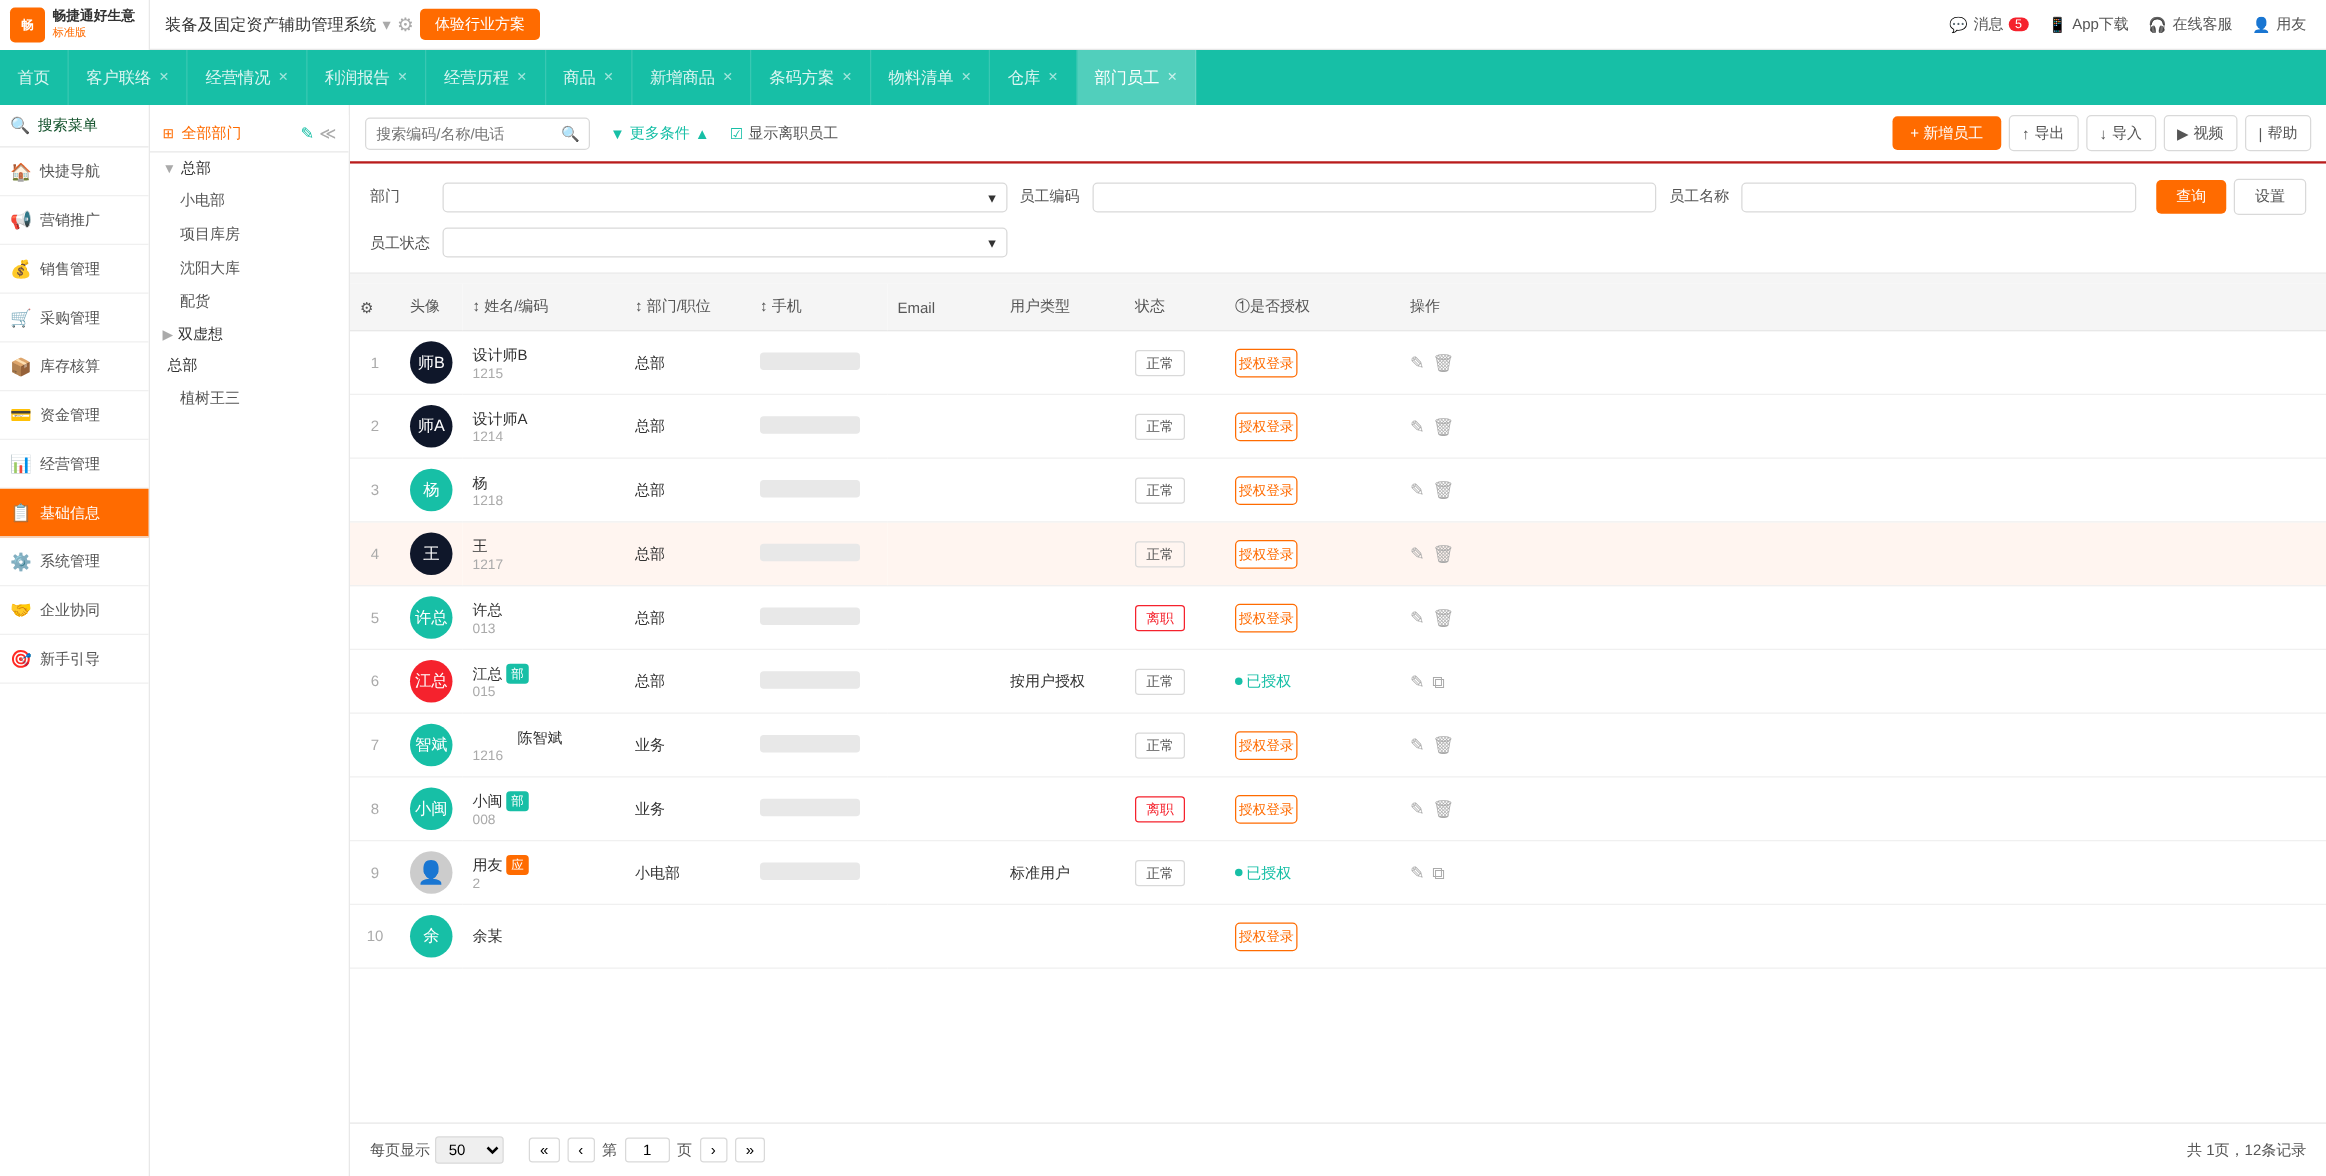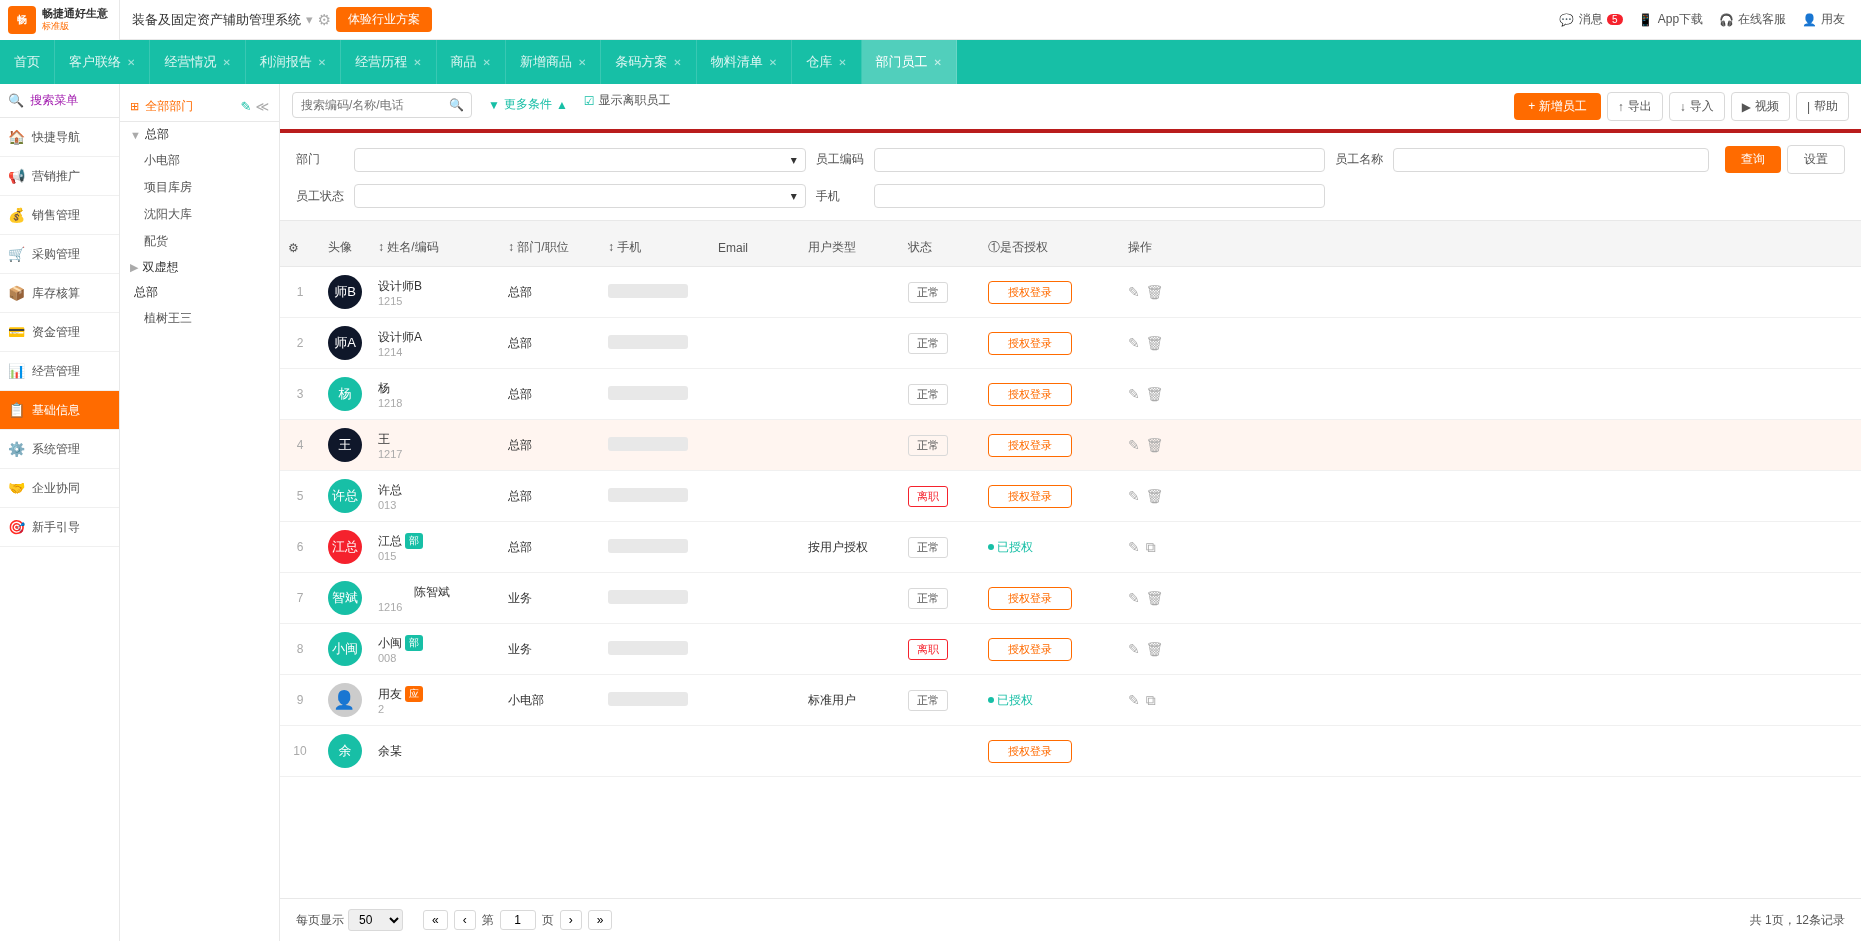--- a/index.html
+++ b/index.html
@@ -18,21 +18,21 @@
     .nav-tab.active { background: rgba(255,255,255,0.25); color: #fff; font-weight: 500; }
     .nav-tab .close { font-size: 10px; opacity: 0.7; margin-left: 2px; }
     .nav-tab.home { font-weight: 500; }
 
     
     .main { flex: 1; display: flex; overflow: hidden; }
     .dept-tree { width: 160px; background: #fff; border-right: 1px solid #e8e8e8; overflow-y: auto; padding: 8px 0; flex-shrink: 0; }
     .dept-tree-child { padding: 5px 24px; font-size: 12px; color: #555; cursor: pointer; }
 
     
-    .toolbar { background: #fff; padding: 8px 12px; display: flex; align-items: flex-start; gap: 8px; border-bottom: 4px solid #b91c1c; }
+    .toolbar { background: #fff; padding: 8px 12px; display: flex; align-items: center; gap: 8px; border-bottom: 2px solid #b91c1c; }
     .search-input { border: 1px solid #d9d9d9; border-radius: 4px; padding: 4px 8px; font-size: 12px; width: 200px; outline: none; }
     .filter-btn { display: flex; align-items: center; gap: 4px; color: #17bfa6; font-size: 12px; cursor: pointer; padding: 4px 8px; }
     .show-resigned { display: flex; align-items: center; gap: 4px; font-size: 12px; color: #555; cursor: pointer; }
     .checkbox-active { color: #17bfa6; }
     .btn-primary { background: #ff6b00; color: #fff; border: none; border-radius: 4px; padding: 5px 14px; cursor: pointer; font-size: 12px; display: flex; align-items: center; gap: 4px; }
     .btn-outline { background: #fff; color: #555; border: 1px solid #d9d9d9; border-radius: 4px; padding: 5px 10px; cursor: pointer; font-size: 12px; display: flex; align-items: center; gap: 4px; }
     .toolbar-right { margin-left: auto; display: flex; align-items: center; gap: 6px; }
 
     
     .filter-area { background: #fff; margin: 0; padding: 12px 16px; border-bottom: 1px solid #e8e8e8; display: grid; grid-template-columns: 1fr 1fr 1fr; gap: 10px; align-items: center; }
@@ -52,21 +52,21 @@
     td { padding: 8px 8px; border-bottom: 1px solid #f0f0f0; vertical-align: middle; }
     tr.highlighted td { background: #fff5f0; }
     .avatar { width: 34px; height: 34px; border-radius: 50%; display: flex; align-items: center; justify-content: center; font-size: 13px; color: #fff; font-weight: 500; }
     .avatar-orange { background: #0f172a; }
     .avatar-teal { background: #17bfa6; }
     .avatar-red { background: #f5222d; }
     .avatar-gray { background: #ccc; color: #999; }
     .status-badge { display: inline-block; padding: 2px 8px; border-radius: 3px; font-size: 11px; }
     .status-normal { color: #555; border: 1px solid #d9d9d9; }
     .status-resigned { color: #f5222d; border: 1px solid #f5222d; }
-    .auth-btn { border: 1px solid #ff6b00; color: #ff6b00; background: #fff; border-radius: 4px; padding: 3px 19px; cursor: pointer; font-size: 11px; white-space: nowrap; }
+    .auth-btn { border: 1px solid #ff6b00; color: #ff6b00; background: #fff; border-radius: 4px; padding: 3px 2px; cursor: pointer; font-size: 11px; white-space: nowrap; }
     .auth-granted { color: #17bfa6; font-size: 12px; display: flex; align-items: center; gap: 3px; }
     .dot { width: 6px; height: 6px; border-radius: 50%; background: #17bfa6; display: inline-block; }
     .action-icons { display: flex; gap: 6px; color: #aaa; }
     .action-icon { cursor: pointer; font-size: 14px; }
     .phone-mask { background: #e8e8e8; border-radius: 3px; height: 14px; width: 80px; display: inline-block; }
     .dept-badge { display: inline-block; background: #17bfa6; color: #fff; border-radius: 3px; font-size: 10px; padding: 1px 4px; margin-left: 3px; }
     .apply-badge { display: inline-block; background: #ff6b00; color: #fff; border-radius: 3px; font-size: 10px; padding: 1px 4px; margin-left: 3px; }
 
     
     .pagination { background: #fff; padding: 10px 16px; display: flex; align-items: center; border-top: 1px solid #e8e8e8; font-size: 12px; color: #555; }
@@ -146,21 +146,21 @@
   <div class="nav-tab">物料清单 <span class="close">✕</span></div>
   <div class="nav-tab">仓库 <span class="close">✕</span></div>
   <div class="nav-tab active">部门员工 <span class="close">✕</span></div>
 </div>
 
 <div style="display:flex; height: calc(100vh - 84px);">
 
   <div class="sidebar">
     <div style="padding:8px; border-bottom:1px solid #e8e8e8; display:flex; align-items:center; gap:6px;">
       <span style="color:#aaa; font-size:13px;">🔍</span>
-      <span style="font-size:12px; color:#a21caf;">搜索菜单</span>
+      <span style="font-size:12px; color:#14532d;">搜索菜单</span>
     </div>
     <div class="sidebar-item">
       <span class="icon">🏠</span>
       <span>快捷导航</span>
     </div>
     <div class="sidebar-item">
       <span class="icon">📢</span>
       <span>营销推广</span>
     </div>
     <div class="sidebar-item">
@@ -291,24 +291,20 @@
             <button class="btn-reset">设置</button>
           </div>
         </div>
         <div class="filter-row">
           <span class="filter-label">员工状态</span>
           <div class="filter-select">
             <span></span>
             <span>▾</span>
           </div>
         </div>
-        <div class="filter-row">
-          <span class="filter-label">手机</span>
-          <input class="filter-text-input" type="text" style="">
-        </div>
       </div>
 
       <div class="table-container">
         <table>
           <thead>
             <tr>
               <th style="width:40px;">⚙</th>
               <th style="width:50px;">头像</th>
               <th style="width:130px;">
                 <span>↕ 姓名/编码</span>

